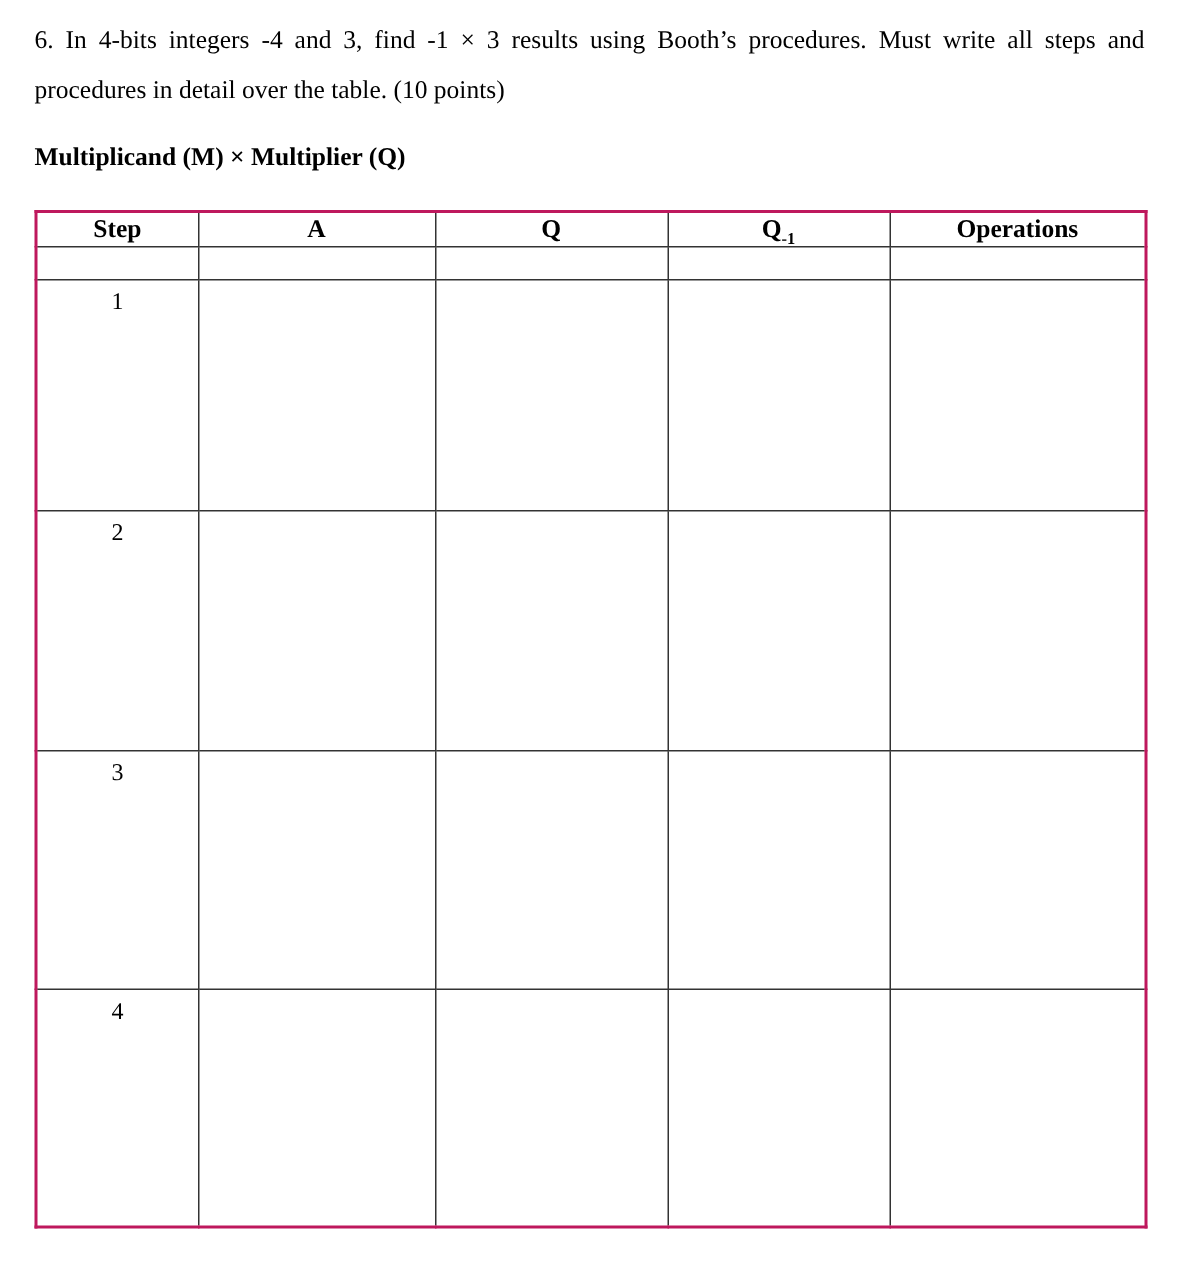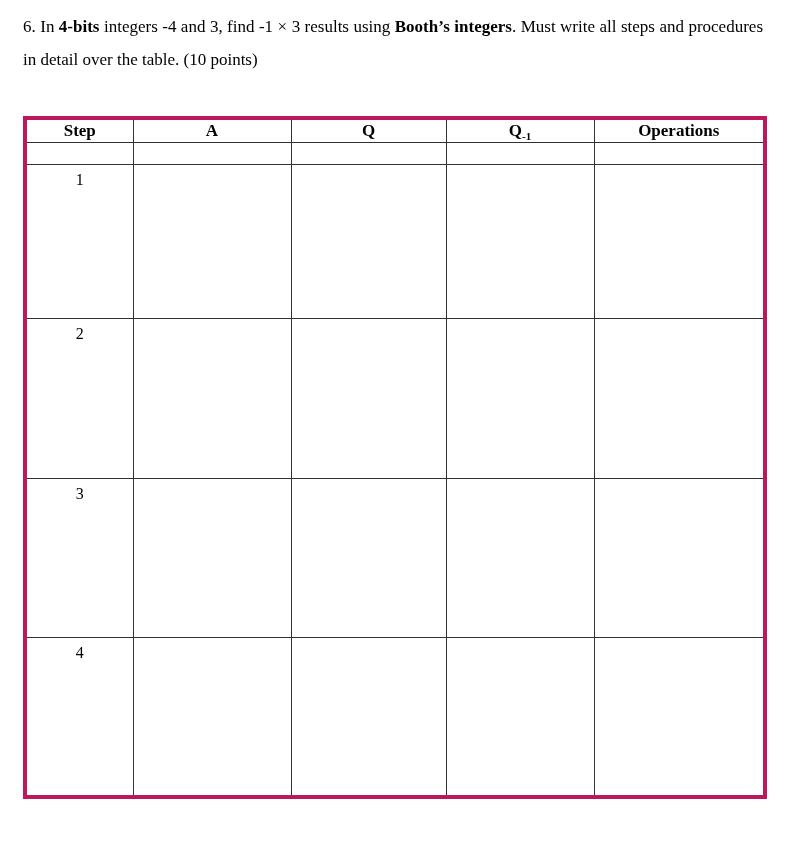--- a/index.html
+++ b/index.html
@@ -17,33 +17,33 @@
   .page {
     padding: 10px 24px 0 23px;
     box-sizing: border-box;
   }
   .question {
     font-size: 17px;
     line-height: 33px;
     text-align: justify;
     margin: 0;
   }
-  .question b { font-weight: bold; }
+  .question b { font-weight: normal; }
   .section-heading {
     margin-top: 18px;
     font-size: 17px;
     font-weight: bold;
     line-height: 22px;
   }
   table.booth-table {
-    margin-top: 40px;
+    margin-top: 24px;
     border-collapse: collapse;
     table-layout: fixed;
     width: 740px;
-    border: 4px solid #be185d;
+    border: 2px solid #be185d;
   }
   table.booth-table th,
   table.booth-table td {
     border: 1px solid #333333;
     padding: 0;
     background: #ffffff;
   }
   col.c-step { width: 108px; }
   col.c-a    { width: 158px; }
   col.c-q    { width: 155px; }
@@ -73,22 +73,23 @@
   tr.row-1 td { height: 153px; }
   tr.row-2 td { height: 159px; }
   tr.row-3 td { height: 158px; }
   tr.row-4 td { height: 157px; }
 </style>
 </head>
 <body>
 
 <div class="page">
 
-  <p class="question"><span>6. In </span><b>4-bits</b><span> integers -4 and 3, find -1 × 3 results using </span><b>Booth’s integers</b><span>. Must write all steps and procedures in detail over the table. (10 points)</span></p>
+  <p class="question"><span>6. In </span><b>4-bits</b><span> integers -4 and 3, find -1 × 3 results using </span><b>Booth’s procedures</b><span>. Must write all steps and procedures in detail over the table. (10 points)</span></p>
 
+  <div class="section-heading">Multiplicand (M) × Multiplier (Q)</div>
 
   <table class="booth-table">
     <colgroup>
       <col class="c-step">
       <col class="c-a">
       <col class="c-q">
       <col class="c-q1">
       <col class="c-ops">
     </colgroup>
     <tbody>

